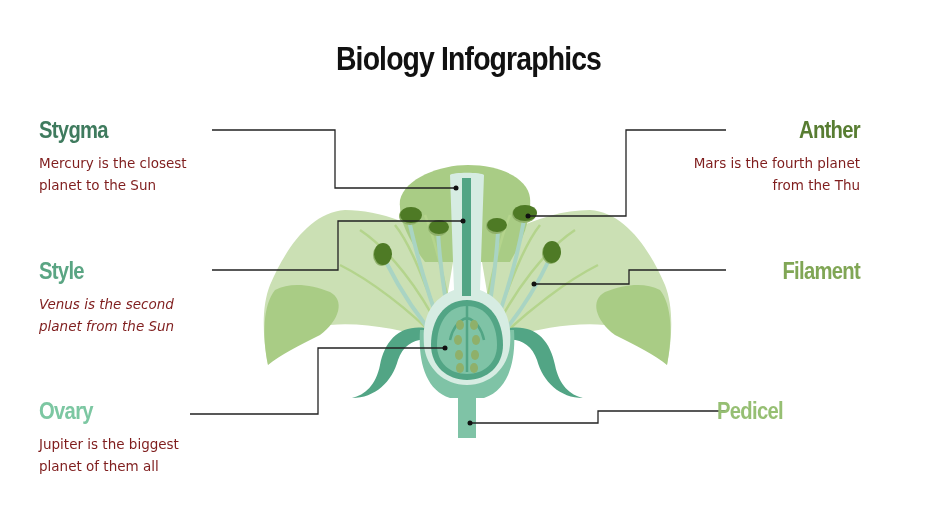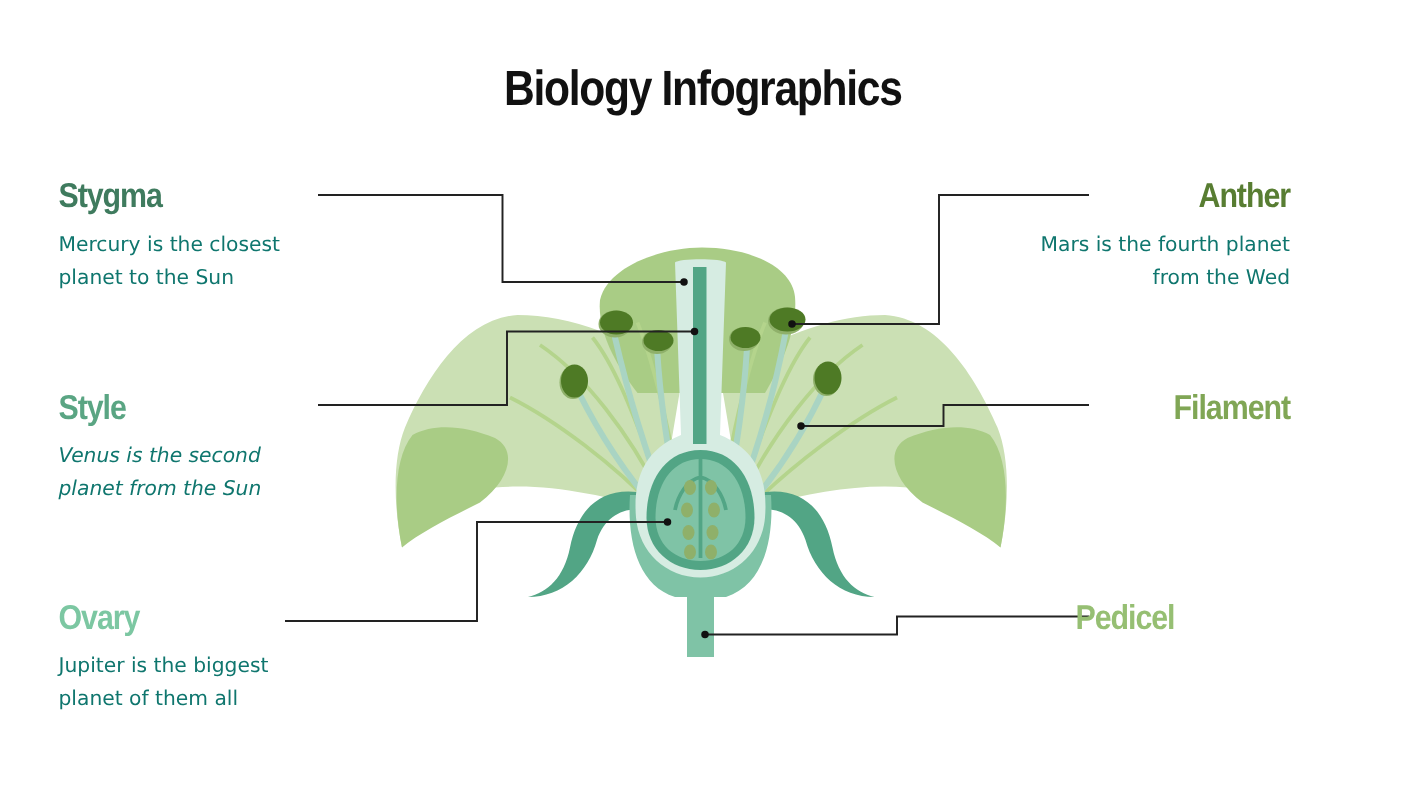--- a/index.html
+++ b/index.html
@@ -1,21 +1,21 @@
 <!DOCTYPE html>
 <html><head>
 <meta charset="utf-8">
 <style>
   html, body { margin:0; padding:0; background:#ffffff; }
   body { width:937px; height:527px; position:relative; overflow:hidden; font-family:"Liberation Sans", sans-serif; }
   .title { position:absolute; left:0; width:937px; top:40px; text-align:center; font-family:"Liberation Sans", sans-serif; font-weight:700; font-size:33px; color:#111; letter-spacing:-1px; transform:scaleX(0.86); }
   .label { position:absolute; width:250px; }
   .label h2 { margin:0; font-family:"Liberation Sans", sans-serif; font-weight:700; font-size:23px; letter-spacing:-0.8px; line-height:28px; transform-origin:left center; transform:scaleX(0.88); }
   .label.right h2 { transform-origin:right center; }
-  .label p { margin:8px 0 0 0; font-family:"DejaVu Sans", sans-serif; font-size:13.5px; line-height:22px; color:#0f766e; }
+  .label p { margin:8px 0 0 0; font-family:"DejaVu Sans", sans-serif; font-size:13.5px; line-height:22px; color:#7f1d1d; }
   .label.left { left:39px; text-align:left; }
   .label.right { left:610px; text-align:right; }
   svg.art { position:absolute; left:0; top:0; }
 </style>
 </head>
 <body>
 
 <div class="title">Biology Infographics</div>
 
 <svg class="art" width="937" height="527" viewBox="0 0 937 527">
@@ -119,20 +119,20 @@
   <h2 style="color:#5aa583;">Style</h2>
   <p style="width:160px;font-style:italic;">Venus is the second planet from the Sun</p>
 </div>
 <div class="label left" style="top:397px;">
   <h2 style="color:#7cc7a2;">Ovary</h2>
   <p style="width:160px;">Jupiter is the biggest planet of them all</p>
 </div>
 
 <div class="label right" style="top:116px;">
   <h2 style="color:#587d32;">Anther</h2>
-  <p style="margin-left:auto;width:180px;">Mars is the fourth planet from the Wed</p>
+  <p style="margin-left:auto;width:180px;">Mars is the fourth planet from the Thu</p>
 </div>
 <div class="label right" style="top:257px;">
   <h2 style="color:#80a655;">Filament</h2>
 </div>
 <div class="label right" style="top:397px;text-align:center;">
   <h2 style="color:#96bf73;">Pedicel</h2>
 </div>
 
 </body></html>

